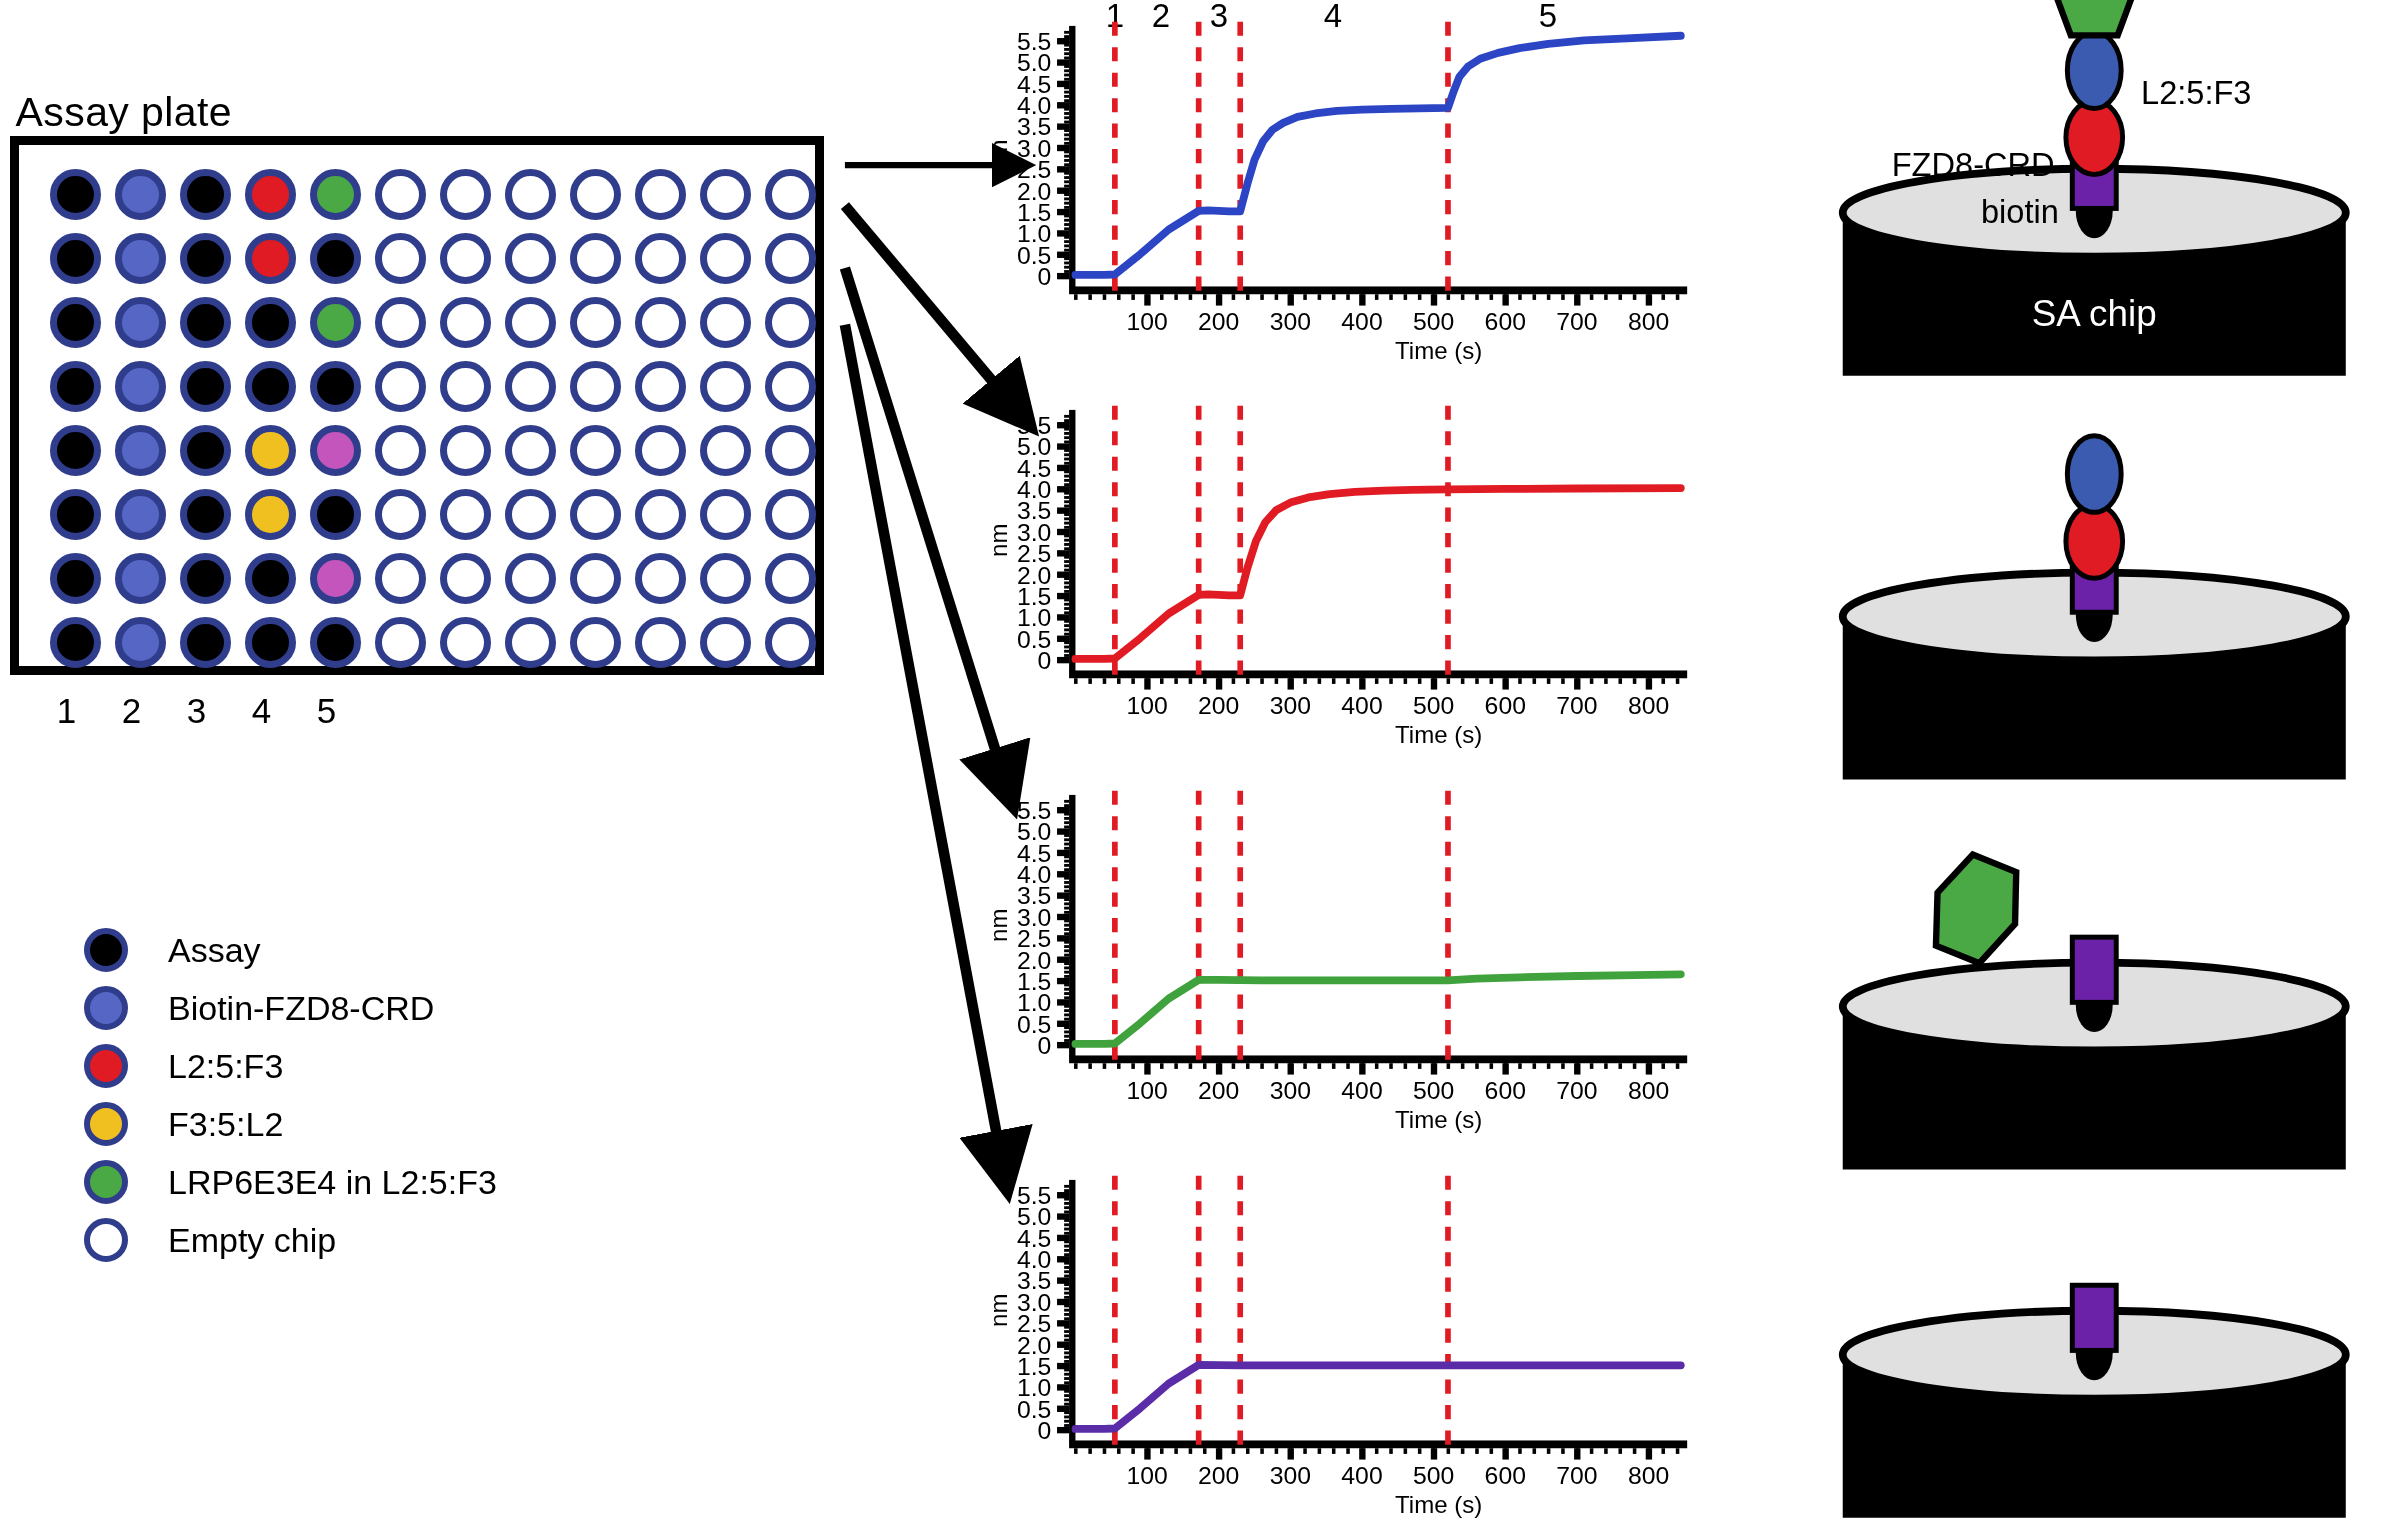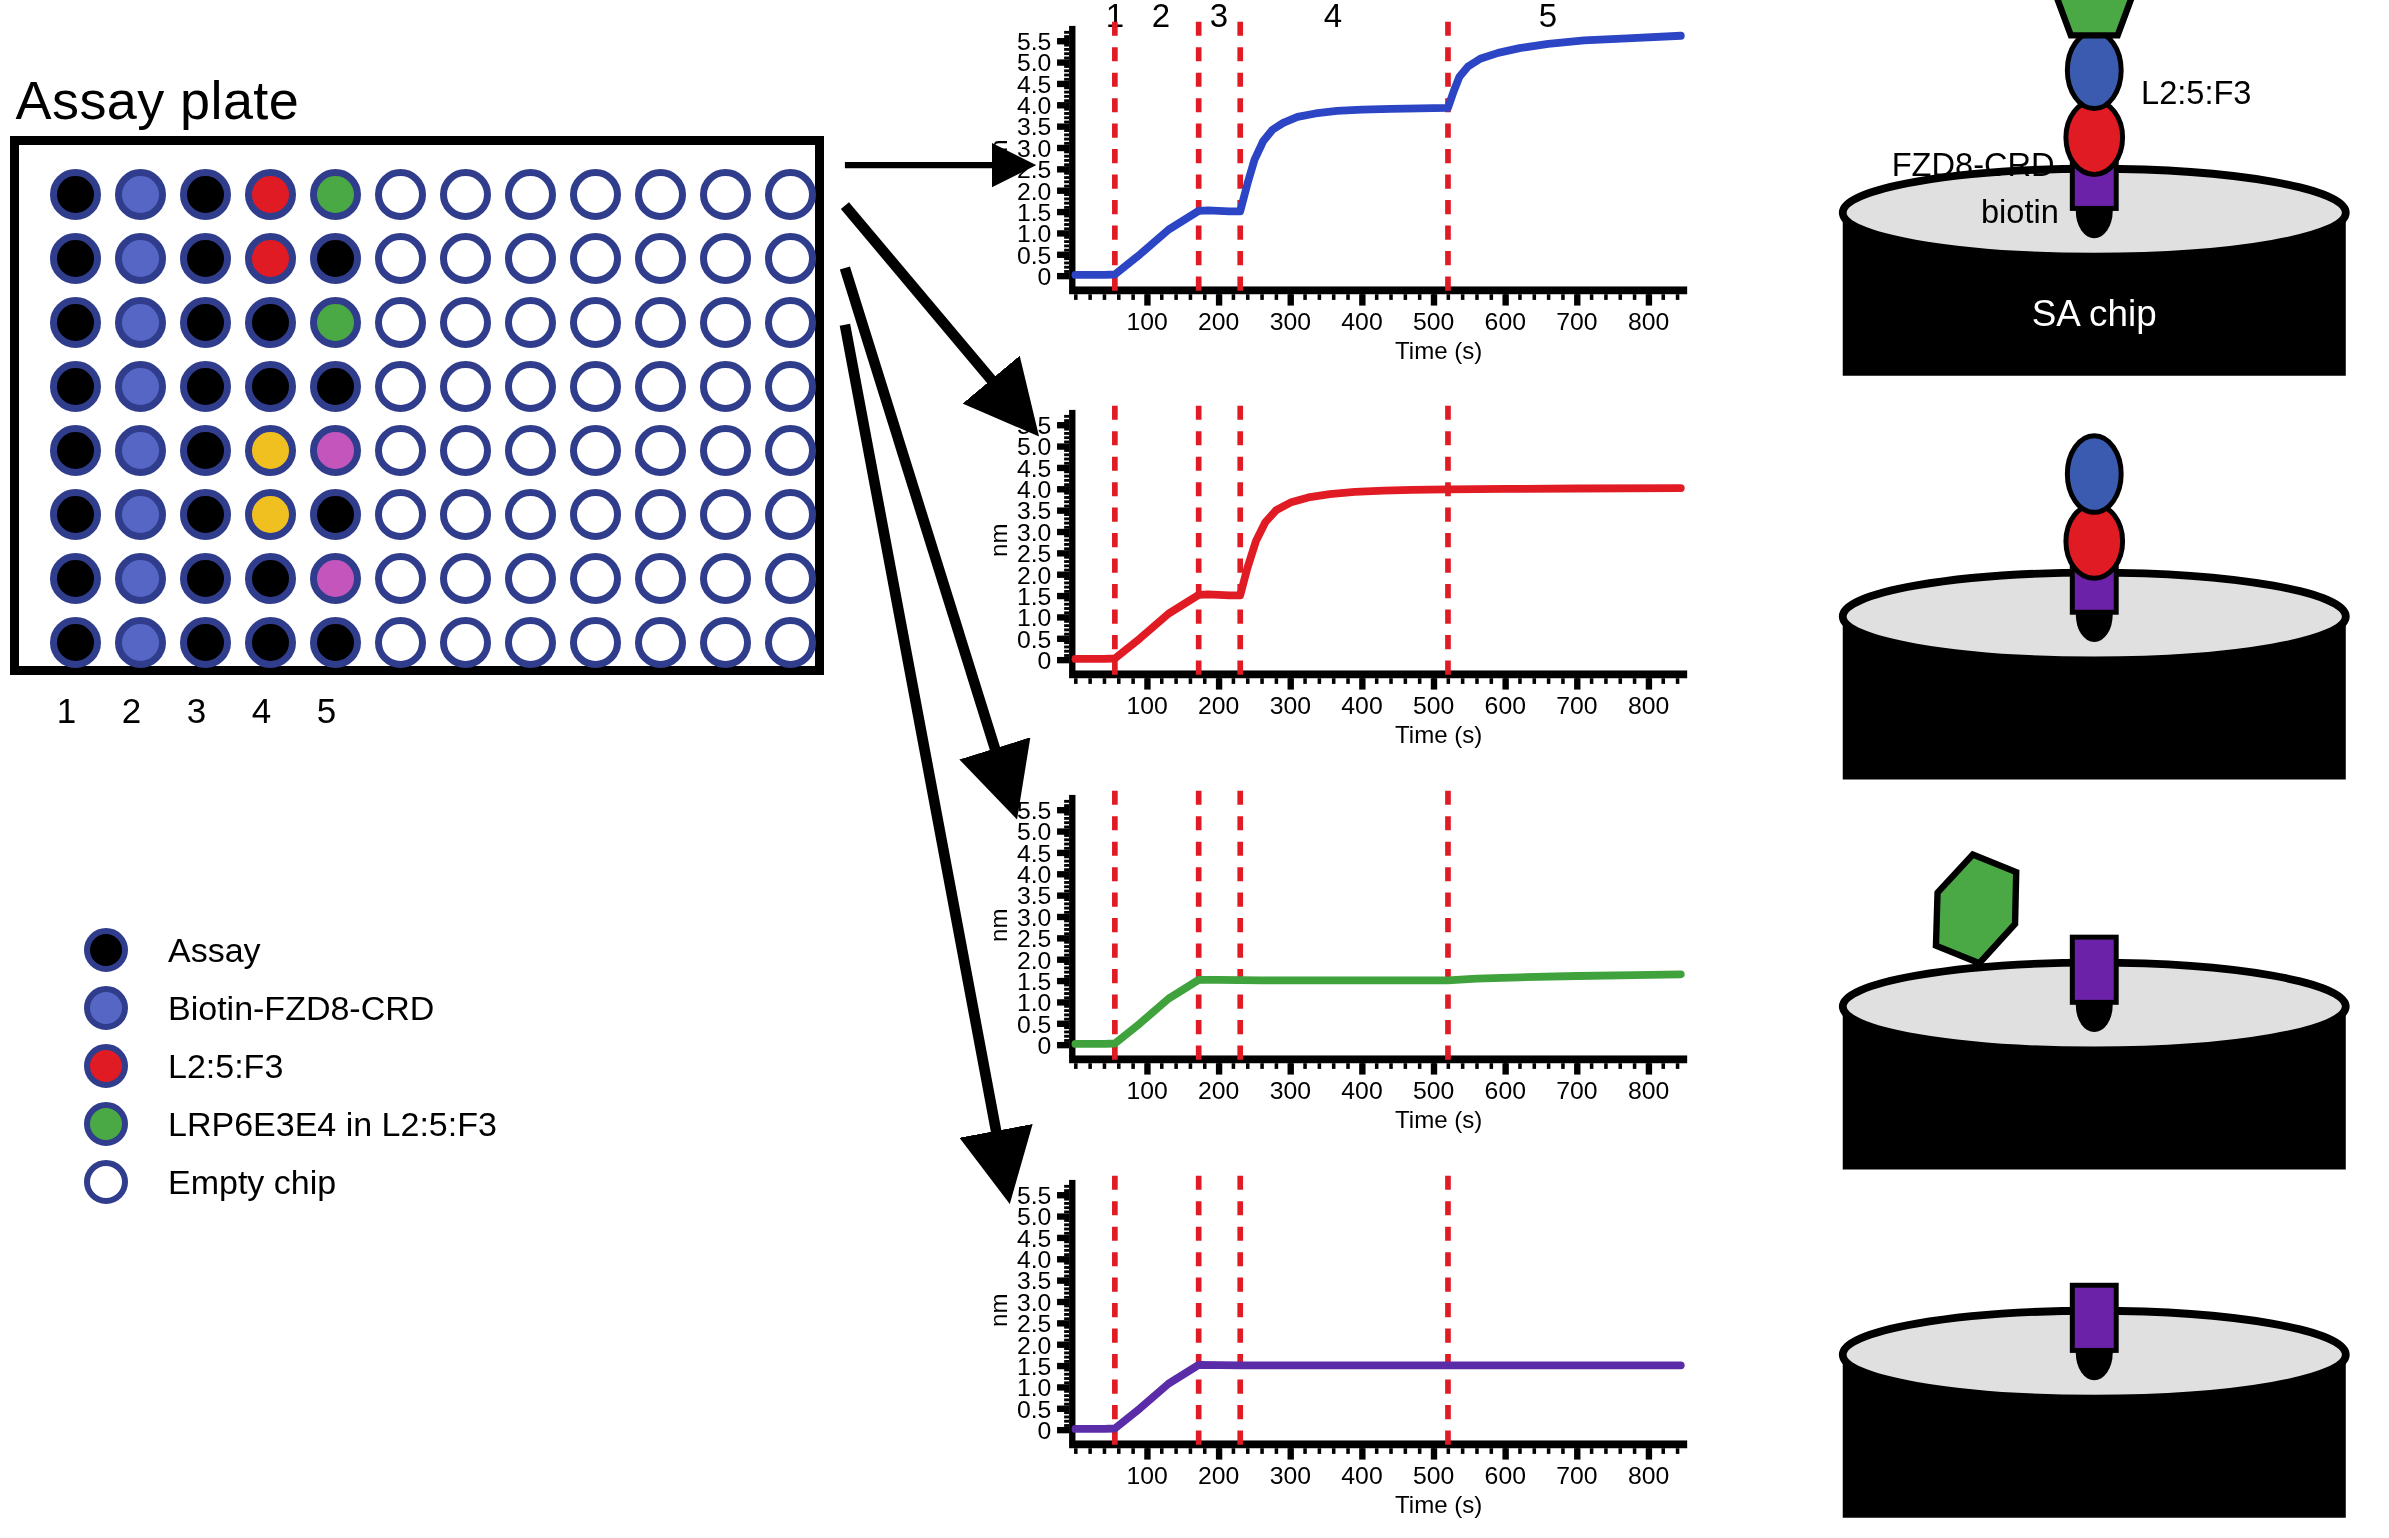--- a/index.html
+++ b/index.html
@@ -1,20 +1,20 @@
 <!DOCTYPE html>
 <html style="font-size:11.3px"><head>
 <meta charset="utf-8">
 <style>
   html,body{margin:0;padding:0;background:#fff;}
   body{width:2389px;height:1539px;position:relative;overflow:hidden;
        font-family:"Liberation Sans",sans-serif;color:#000;}
 
   
-  #plate-title{position:absolute;left:15.6px;top:69px;font-size:54px;letter-spacing:0.4px;}
+  #plate-title{position:absolute;left:15.6px;top:89px;font-size:41px;letter-spacing:0.4px;}
   #plate-box{position:absolute;left:10px;top:136px;width:814px;height:539px;
              border:9.2px solid #000;background:#fff;box-sizing:border-box;}
   #plate-grid{position:absolute;left:24px;top:17px;display:grid;
               grid-template-columns:repeat(12,65px);grid-template-rows:repeat(8,64px);}
   .well-cell{display:flex;align-items:center;justify-content:center;}
   .well{width:51px;height:51px;border-radius:50%;border:7px solid #2f3d8c;box-sizing:border-box;
         background:#fff;}
   #col-labels{position:absolute;left:10px;top:691px;width:814px;display:grid;
               grid-template-columns:repeat(12,65px);padding-left:24px;box-sizing:border-box;}
   #col-labels div{width:65px;text-align:center;font-size:35px;}
@@ -359,20 +359,24 @@
       <div class="legend-swatch" style="background: rgb(0, 0, 0); border-color: rgb(47, 61, 140);"></div>
       <div class="legend-label">Assay</div>
     </div>
     <div class="legend-row">
       <div class="legend-swatch" style="background: rgb(85, 102, 196); border-color: rgb(47, 61, 140);"></div>
       <div class="legend-label">Biotin-FZD8-CRD</div>
     </div>
     <div class="legend-row">
       <div class="legend-swatch" style="background: rgb(224, 27, 36); border-color: rgb(47, 61, 140);"></div>
       <div class="legend-label">L2:5:F3</div>
+    </div>
+    <div class="legend-row">
+      <div class="legend-swatch" style="background: rgb(240, 192, 32); border-color: rgb(47, 61, 140);"></div>
+      <div class="legend-label">F3:5:L2</div>
     </div>
     <div class="legend-row">
       <div class="legend-swatch" style="background: rgb(74, 168, 69); border-color: rgb(47, 61, 140);"></div>
       <div class="legend-label">LRP6E3E4 in L2:5:F3</div>
     </div>
     <div class="legend-row">
       <div class="legend-swatch" style="background: rgb(255, 255, 255); border-color: rgb(47, 61, 140);"></div>
       <div class="legend-label">Empty chip</div>
     </div>
   </div>

